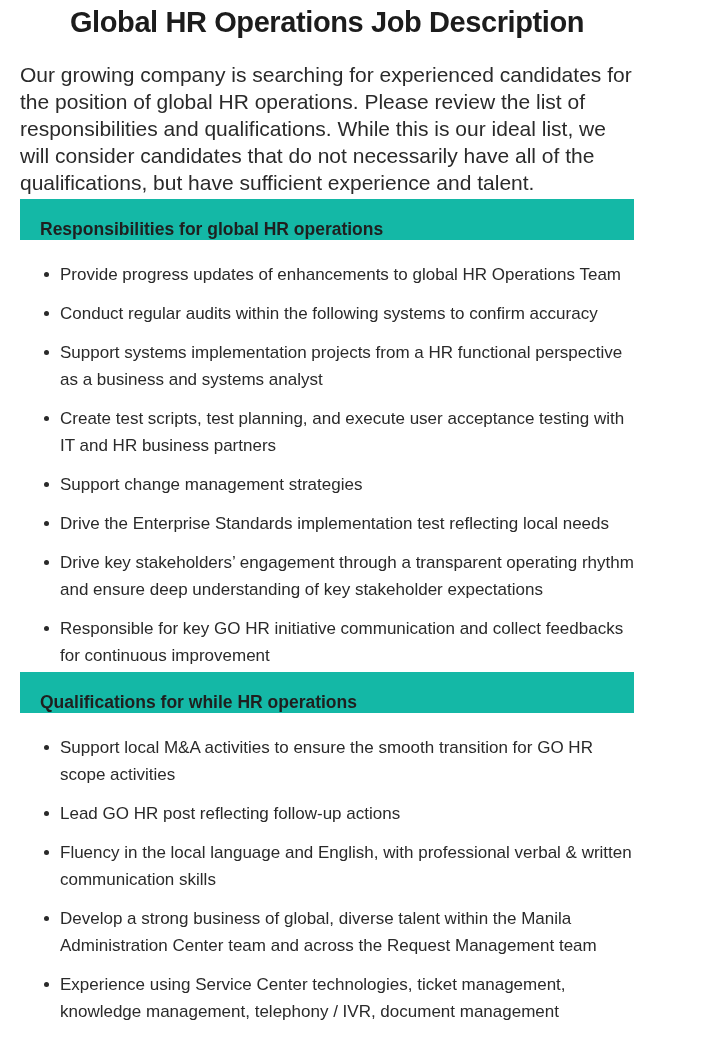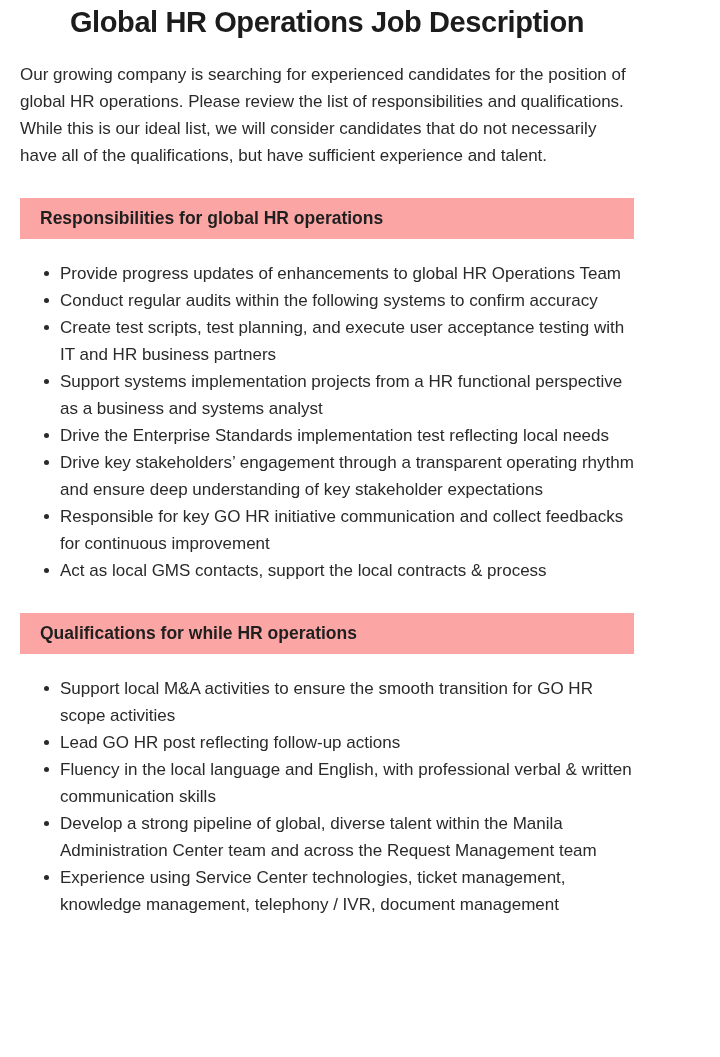--- a/index.html
+++ b/index.html
@@ -23,49 +23,50 @@
     margin: 4px 0 0 0;
     font-size: 29px;
     line-height: 36px;
     font-weight: 700;
     text-align: center;
     color: #1c1c1c;
     letter-spacing: -0.4px;
   }
   p.intro {
     margin: 21px 0 0 0;
-    font-size: 17px;
+    font-size: 21px;
     line-height: 27px;
     color: #2a2a2a;
   }
   .section-bar {
-    margin-top: 29px;
-    background: #fca5a5;
+    margin-top: 3px;
+    background: #14b8a6;
     height: 41px;
     display: flex;
-    align-items: center;
+    align-items: flex-end;
     padding-left: 20px;
     box-sizing: border-box;
   }
   .section-bar .section-heading {
     font-size: 17.5px;
     font-weight: 700;
     color: #1f1f1f;
   }
   ul.bullets {
     margin: 21px 0 0 0;
     padding: 0 0 0 40px;
     list-style: none;
     font-size: 17px;
     line-height: 27px;
     color: #2a2a2a;
   }
   ul.bullets li {
     position: relative;
     padding-left: 0;
+    margin-top: 12px;
   }
   ul.bullets li::before {
     content: "";
     position: absolute;
     left: -16px;
     top: 11px;
     width: 5px;
     height: 5px;
     border-radius: 50%;
     background: #2a2a2a;
@@ -80,33 +81,33 @@
 
   <p class="intro">Our growing company is searching for experienced candidates for the position of global HR operations. Please review the list of responsibilities and qualifications. While this is our ideal list, we will consider candidates that do not necessarily have all of the qualifications, but have sufficient experience and talent.</p>
 
   <div class="section-bar">
     <span class="section-heading">Responsibilities for global HR operations</span>
   </div>
 
   <ul class="bullets">
     <li>Provide progress updates of enhancements to global HR Operations Team</li>
     <li>Conduct regular audits within the following systems to confirm accuracy</li>
+    <li>Support systems implementation projects from a HR functional perspective as a business and systems analyst</li>
     <li>Create test scripts, test planning, and execute user acceptance testing with IT and HR business partners</li>
-    <li>Support systems implementation projects from a HR functional perspective as a business and systems analyst</li>
+    <li>Support change management strategies</li>
     <li>Drive the Enterprise Standards implementation test reflecting local needs</li>
     <li>Drive key stakeholders’ engagement through a transparent operating rhythm and ensure deep understanding of key stakeholder expectations</li>
     <li>Responsible for key GO HR initiative communication and collect feedbacks for continuous improvement</li>
-    <li>Act as local GMS contacts, support the local contracts &amp; process</li>
   </ul>
 
   <div class="section-bar">
     <span class="section-heading">Qualifications for while HR operations</span>
   </div>
 
   <ul class="bullets">
     <li>Support local M&amp;A activities to ensure the smooth transition for GO HR scope activities</li>
     <li>Lead GO HR post reflecting follow-up actions</li>
     <li>Fluency in the local language and English, with professional verbal &amp; written communication skills</li>
-    <li>Develop a strong pipeline of global, diverse talent within the Manila Administration Center team and across the Request Management team</li>
+    <li>Develop a strong business of global, diverse talent within the Manila Administration Center team and across the Request Management team</li>
     <li>Experience using Service Center technologies, ticket management, knowledge management, telephony / IVR, document management</li>
   </ul>
 
 </div>
 
 </body></html>

